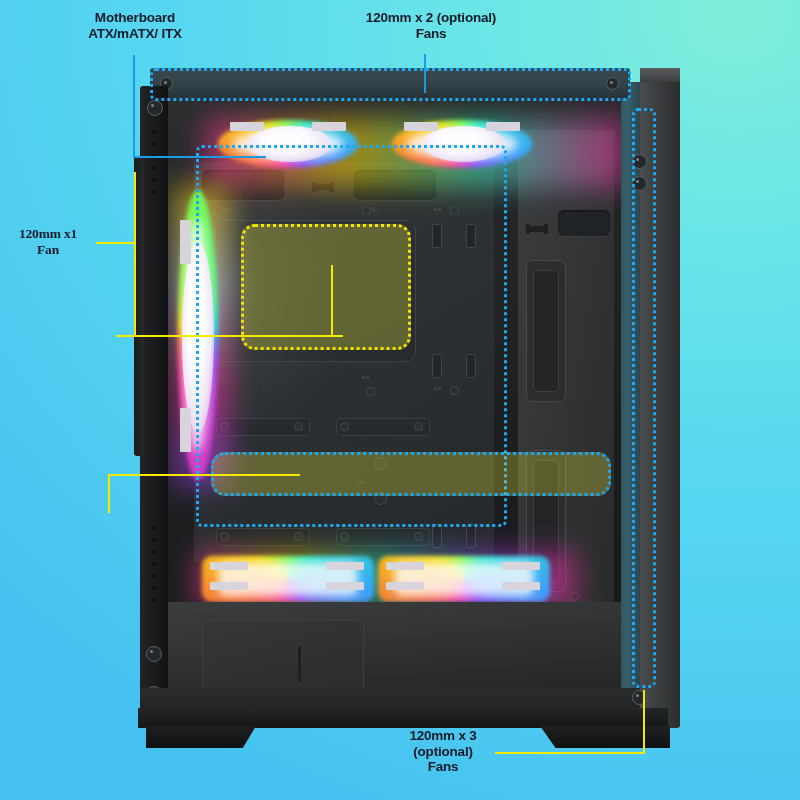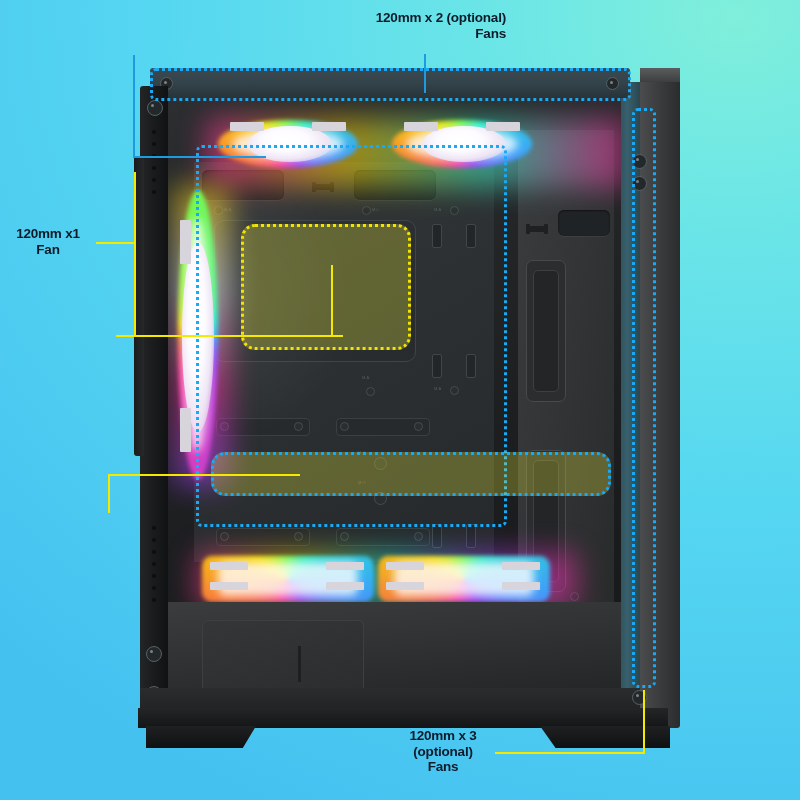--- a/index.html
+++ b/index.html
@@ -355,25 +355,27 @@
 
   <div class="ln yellow" style="left:116px;top:335px;width:227px;height:2px;"></div>
   <div class="ln yellow" style="left:331px;top:265px;width:2px;height:72px;"></div>
 
   <div class="ln yellow" style="left:108px;top:474px;width:192px;height:2px;"></div>
   <div class="ln yellow" style="left:108px;top:474px;width:2px;height:39px;"></div>
 
   <div class="ln yellow" style="left:495px;top:752px;width:150px;height:2px;"></div>
   <div class="ln yellow" style="left:643px;top:690px;width:2px;height:64px;"></div>
 
-
-  <div class="lbl" style="left:316px;top:10px;width:190px;text-align:right;">120mm x 2 (optional)
+  <div class="lbl" style="left:50px;top:10px;width:170px;">Motherboard
+ATX/mATX/ ITX</div>
+
+  <div class="lbl" style="left:336px;top:10px;width:190px;">120mm x 2 (optional)
 Fans</div>
 
-  <div class="lbl" style="left:0px;top:226px;width:96px;">120mm x1
+  <div class="lbl" style="left:0px;top:226px;width:96px;font-family:Liberation Serif, serif;">120mm x1
 Fan</div>
 
 
 
   <div class="lbl" style="left:390px;top:728px;width:106px;">120mm x 3
 (optional)
 Fans</div>
 
 </div>
 

